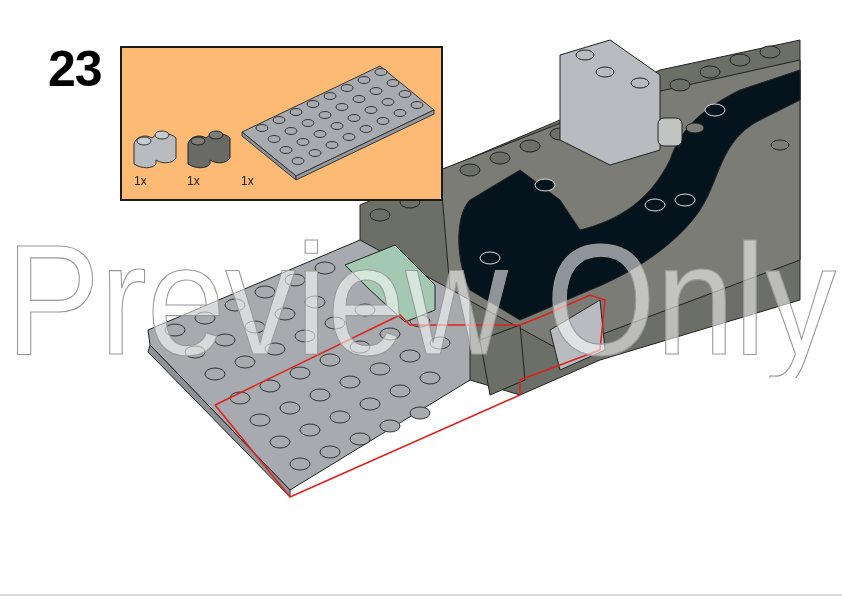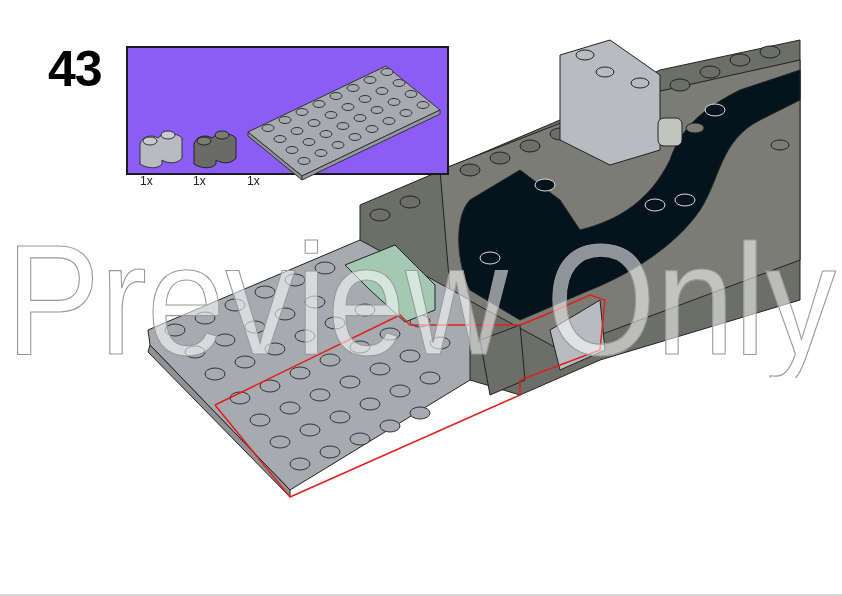--- a/index.html
+++ b/index.html
@@ -1,27 +1,27 @@
 <!DOCTYPE html>
 <html><head>
 <meta charset="utf-8">
 <style>
   html,body{margin:0;padding:0;background:#ffffff;}
   body{width:842px;height:596px;position:relative;overflow:hidden;font-family:"Liberation Sans",sans-serif;}
   .step-number{position:absolute;left:48px;top:44px;font-size:50px;font-weight:bold;color:#000;letter-spacing:-1px;line-height:1;}
-  .parts-box{position:absolute;left:126px;top:46px;width:323px;height:129px;background:#8b5cf6;border:2px solid #1a1a1a;box-sizing:border-box;}
+  .parts-box{position:absolute;left:120px;top:46px;width:323px;height:155px;background:#fdba74;border:2px solid #1a1a1a;box-sizing:border-box;}
   .part-qty{position:absolute;font-size:12px;color:#222;}
   .scene{position:absolute;left:0;top:0;}
   .watermark{position:absolute;left:0;top:228px;width:842px;height:150px;}
   .bottom-rule{position:absolute;left:0;top:594px;width:842px;height:2px;background:#d7d7d7;}
 </style>
 </head>
 <body>
 
-<div class="step-number">43</div>
+<div class="step-number">23</div>
 
 <svg class="scene" width="842" height="596" viewBox="0 0 842 596">
 
   <polygon points="360,205 560,120 660,70 800,40 800,300 600,360 520,395 470,380 360,260" fill="#6c6e68" stroke="#222" stroke-width="1"></polygon>
 
   <polygon points="440,170 620,100 800,60 800,260 560,350 450,290" fill="#7a7c75" stroke="#222" stroke-width="1"></polygon>
 
   <g fill="#6c6e68" stroke="#222" stroke-width="1">
     <ellipse cx="470" cy="170" rx="10" ry="6"></ellipse>
       <ellipse cx="500" cy="158" rx="10" ry="6"></ellipse>

